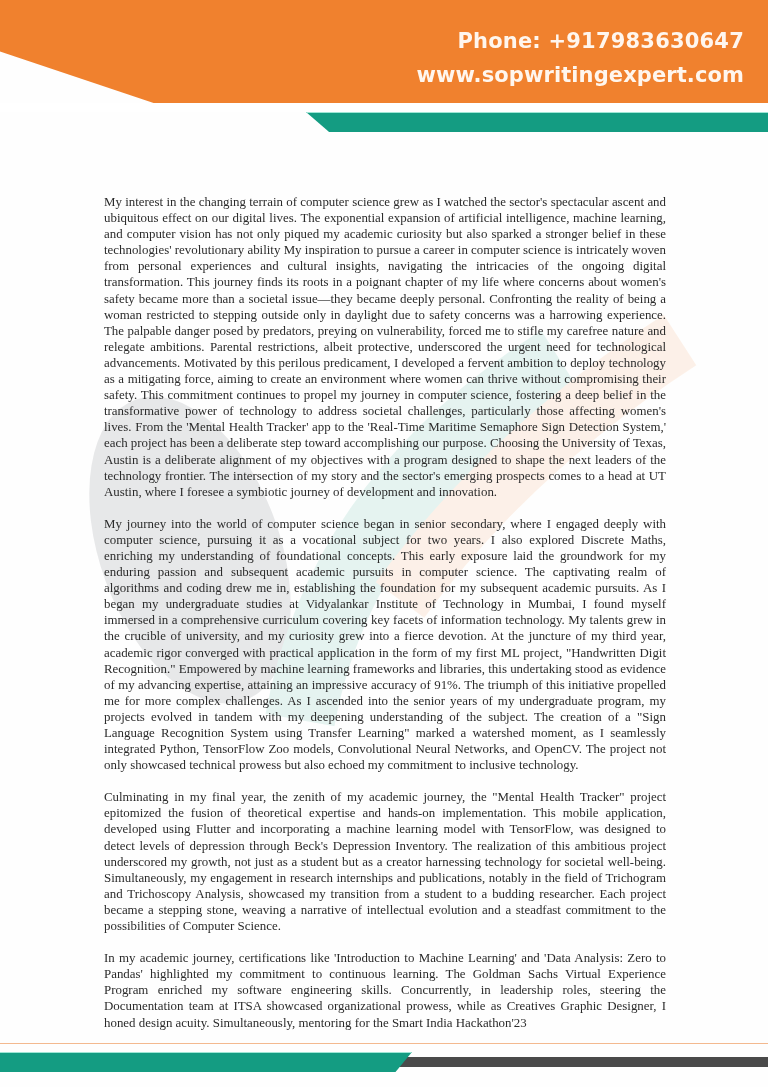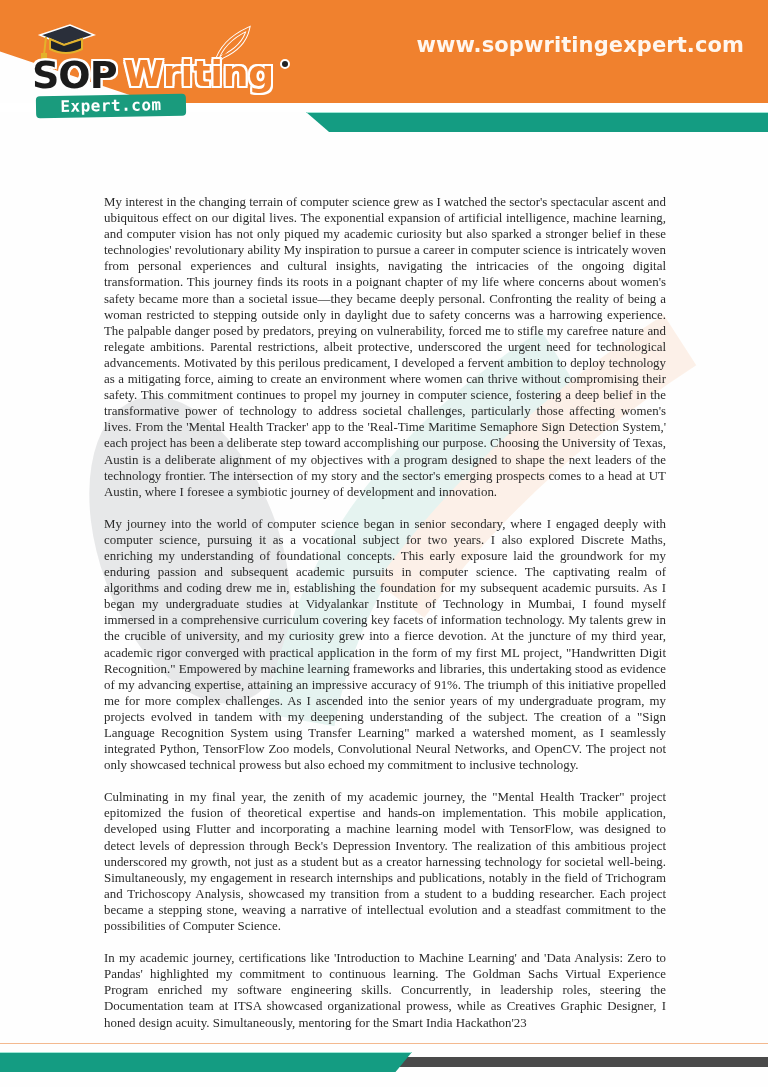--- a/index.html
+++ b/index.html
@@ -74,39 +74,23 @@
     }
   </style>
 </head>
 <body>
 
 <div class="header">
   <div class="header-orange"></div>
   <div class="header-white-strip"></div>
   <div class="header-teal"></div>
 
-  <div class="logo">
-    <svg class="logo-cap" viewBox="0 0 60 44">
-      <polygon points="4,14 34,4 58,14 28,24" fill="#2a2f3a" stroke="#ffffff" stroke-width="1.5"></polygon>
-      <path d="M14,18 L14,28 Q30,36 46,28 L46,18 L28,24 Z" fill="#1f232b" stroke="#e3b22b" stroke-width="2"></path>
-      <line x1="10" y1="16" x2="8" y2="34" stroke="#e3b22b" stroke-width="2"></line>
-      <rect x="5" y="32" width="6" height="7" fill="#e3b22b"></rect>
-    </svg>
-    <svg class="logo-feather" viewBox="0 0 50 40">
-      <path d="M8,38 Q14,16 40,4 Q36,22 14,32 Z" fill="none" stroke="#ffffff" stroke-width="4"></path>
-      <path d="M8,38 Q14,16 40,4 Q36,22 14,32 Z" fill="none" stroke="#f0812e" stroke-width="2"></path>
-      <line x1="8" y1="38" x2="30" y2="14" stroke="#f0812e" stroke-width="1.5"></line>
-    </svg>
-    <span class="logo-sop">SOP</span>
-    <span class="logo-writing">Writing</span>
-    <span class="logo-dot"></span>
-    <div class="logo-expert">Expert.com</div>
-  </div>
 
   <div class="contact">
+    <div class="phone">Phone: +917983630647</div>
     <div class="website">www.sopwritingexpert.com</div>
   </div>
 </div>
 
 <svg class="watermark" viewBox="0 0 720 520">
   <ellipse cx="150" cy="250" rx="90" ry="160" fill="#2a2f3a" transform="rotate(-20 150 250)"></ellipse>
   <path d="M260,420 Q300,200 520,60" stroke="#149c82" stroke-width="70" fill="none"></path>
   <path d="M360,300 Q470,150 640,40" stroke="#f0812e" stroke-width="60" fill="none"></path>
 </svg>
 

